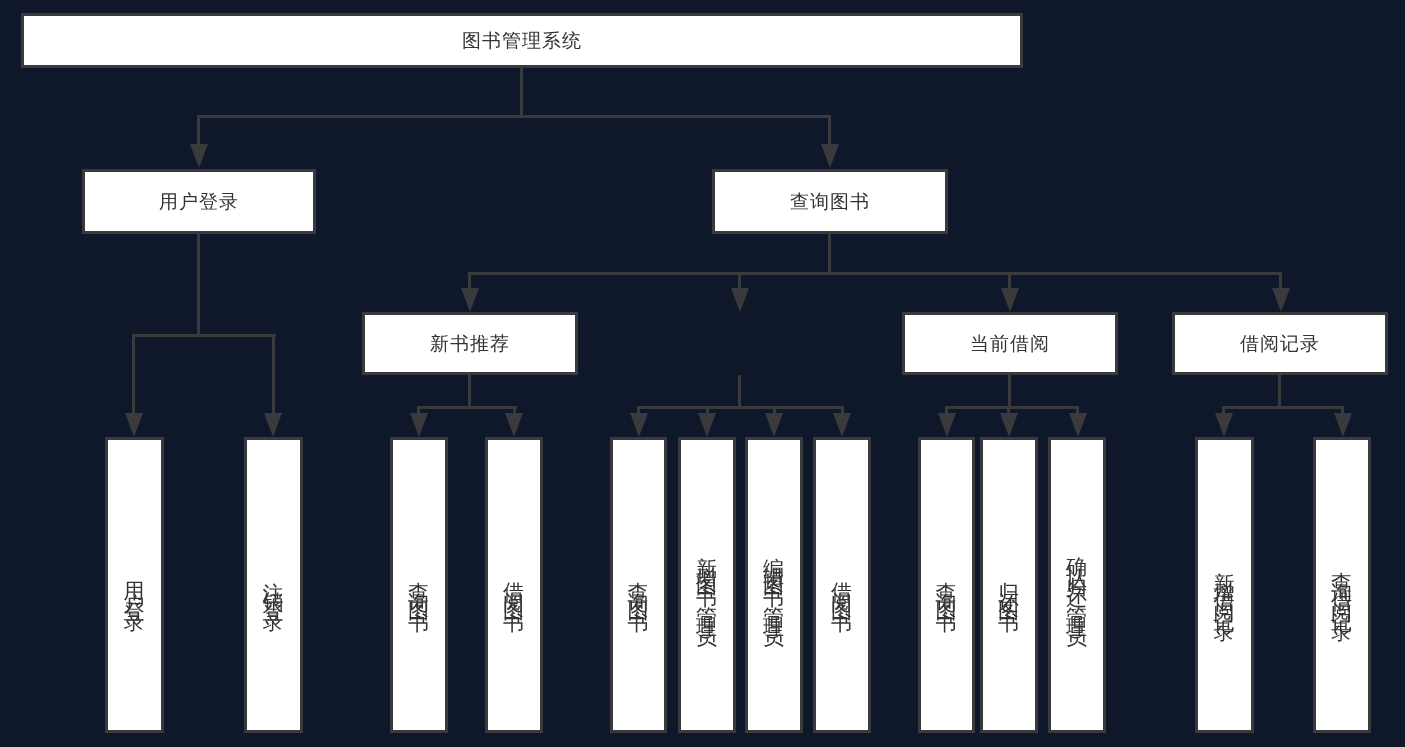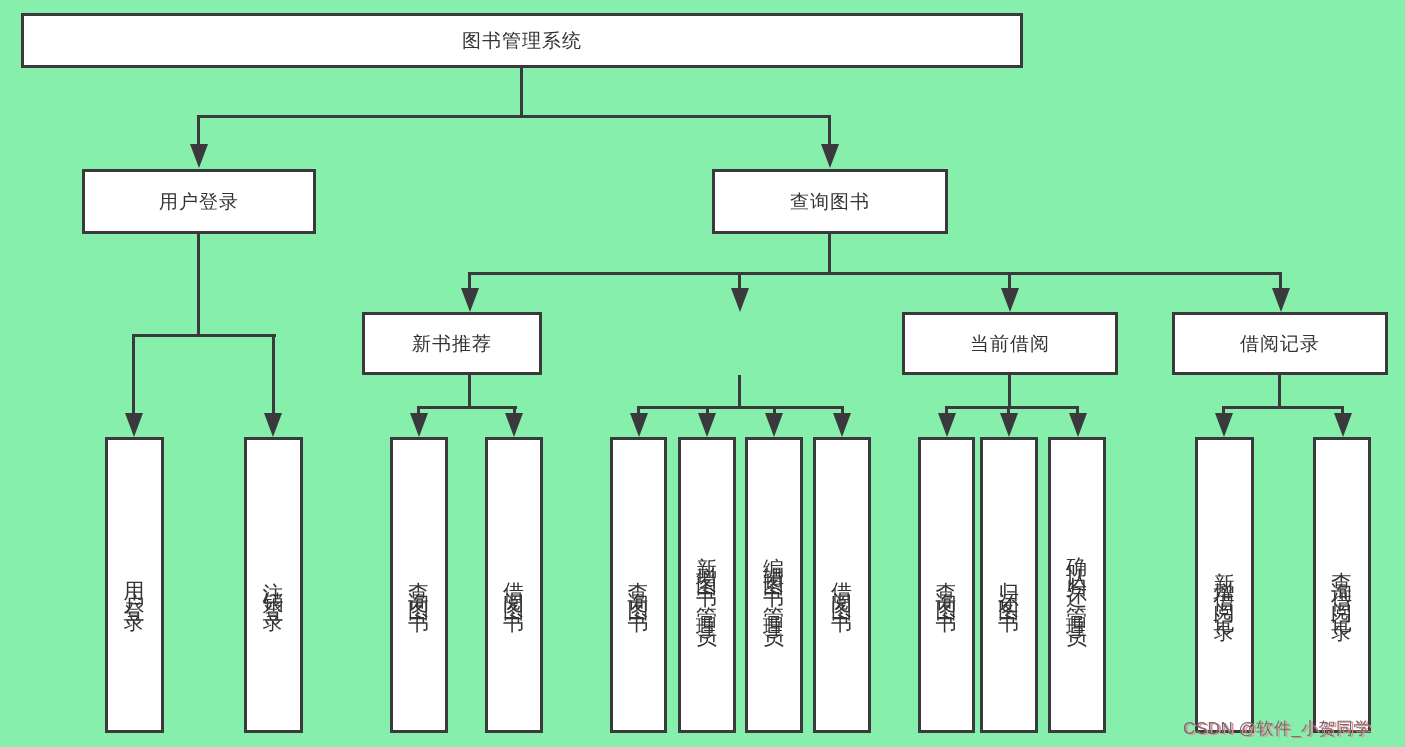--- a/index.html
+++ b/index.html
@@ -1,19 +1,19 @@
 <!DOCTYPE html>
 <html><head>
 <meta charset="utf-8">
 <style>
   html,body{margin:0;padding:0;background:#ffffff;}
   #canvas{
     position:relative;
     width:1405px;height:747px;
-    background:#86efac;
+    background:#0f172a;
     font-family:"Liberation Sans","DejaVu Sans",sans-serif;
     overflow:hidden;
     --line:#3a3a3c;
     --text:#333333;
   }
   .box{
     position:absolute;
     box-sizing:border-box;
     border:3px solid var(--line);
     background:#ffffff;
@@ -128,21 +128,21 @@
     <span>图书管理系统</span>
   </div>
 
   <div class="box h-box" style="left:82px;top:169px;width:234px;height:65px;">
     <span>用户登录</span>
   </div>
   <div class="box h-box" style="left:712px;top:169px;width:236px;height:65px;">
     <span>查询图书</span>
   </div>
 
-  <div class="box h-box" style="left:362px;top:312px;width:180px;height:63px;">
+  <div class="box h-box" style="left:362px;top:312px;width:216px;height:63px;">
     <span>新书推荐</span>
   </div>
   <div class="box h-box" style="left:1172px;top:312px;width:216px;height:63px;">
     <span>借阅记录</span>
   </div>
   <div class="box h-box" style="left:902px;top:312px;width:216px;height:63px;">
     <span>当前借阅</span>
   </div>
 
   <div class="box v-box" style="left:105px;top:437px;width:59px;height:296px;">
@@ -182,15 +182,14 @@
     <span>确认归还（管理员）</span>
   </div>
 
   <div class="box v-box" style="left:1195px;top:437px;width:59px;height:296px;">
     <span>新增借阅记录</span>
   </div>
   <div class="box v-box" style="left:1313px;top:437px;width:58px;height:296px;">
     <span>查询借阅记录</span>
   </div>
 
-  <div class="watermark">CSDN @软件_小贺同学</div>
 
 </div>
 
 </body></html>

